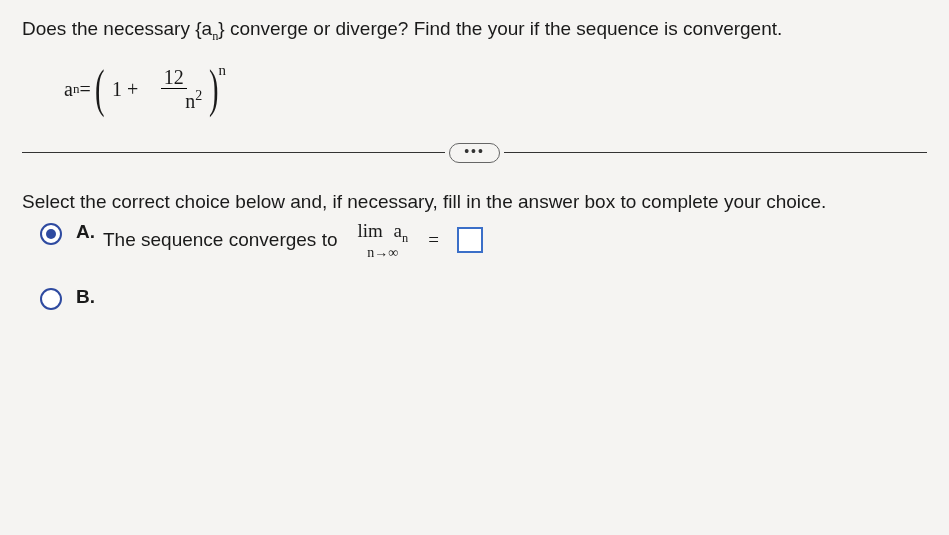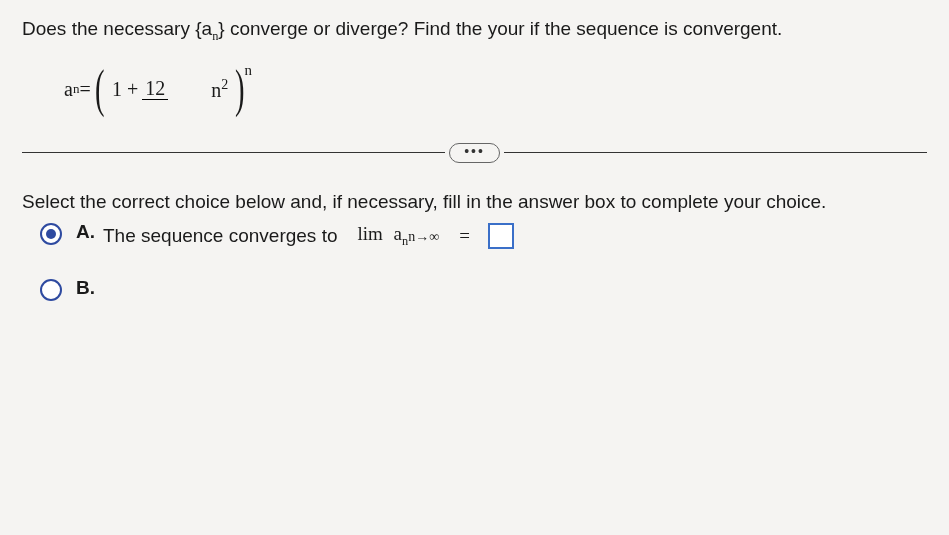--- a/index.html
+++ b/index.html
@@ -25,21 +25,21 @@
   .sup { font-size: 0.7em; vertical-align: super; }
   .paren {
     font-size: 52px;
     font-weight: 100;
     transform: scaleX(0.55);
     display: inline-block;
     line-height: 0.9;
   }
   .frac {
     display: inline-flex;
-    flex-direction: row;
+    flex-direction: column;
     align-items: center;
     vertical-align: middle;
     font-size: 20px;
     line-height: 1.05;
   }
   .frac .num { border-bottom: 1.5px solid #000; padding: 0 3px; }
   .frac .den { padding: 0 3px; margin-left: 40px; }
   .exp {
     align-self: flex-start;
     font-size: 15px;
@@ -98,20 +98,21 @@
   }
   .choice-body {
     display: flex;
     align-items: center;
     flex-wrap: wrap;
     line-height: 1.6;
     gap: 16px;
   }
   .lim-block {
     display: inline-flex;
+    flex-direction: column;
     align-items: center;
     font-family: "Times New Roman", serif;
     margin: 0 4px;
     line-height: 1;
   }
   .lim-block .top { font-size: 19px; }
   .lim-block .bot { font-size: 14px; margin-top: 2px; }
   .answer-box {
     width: 22px;
     height: 22px;

